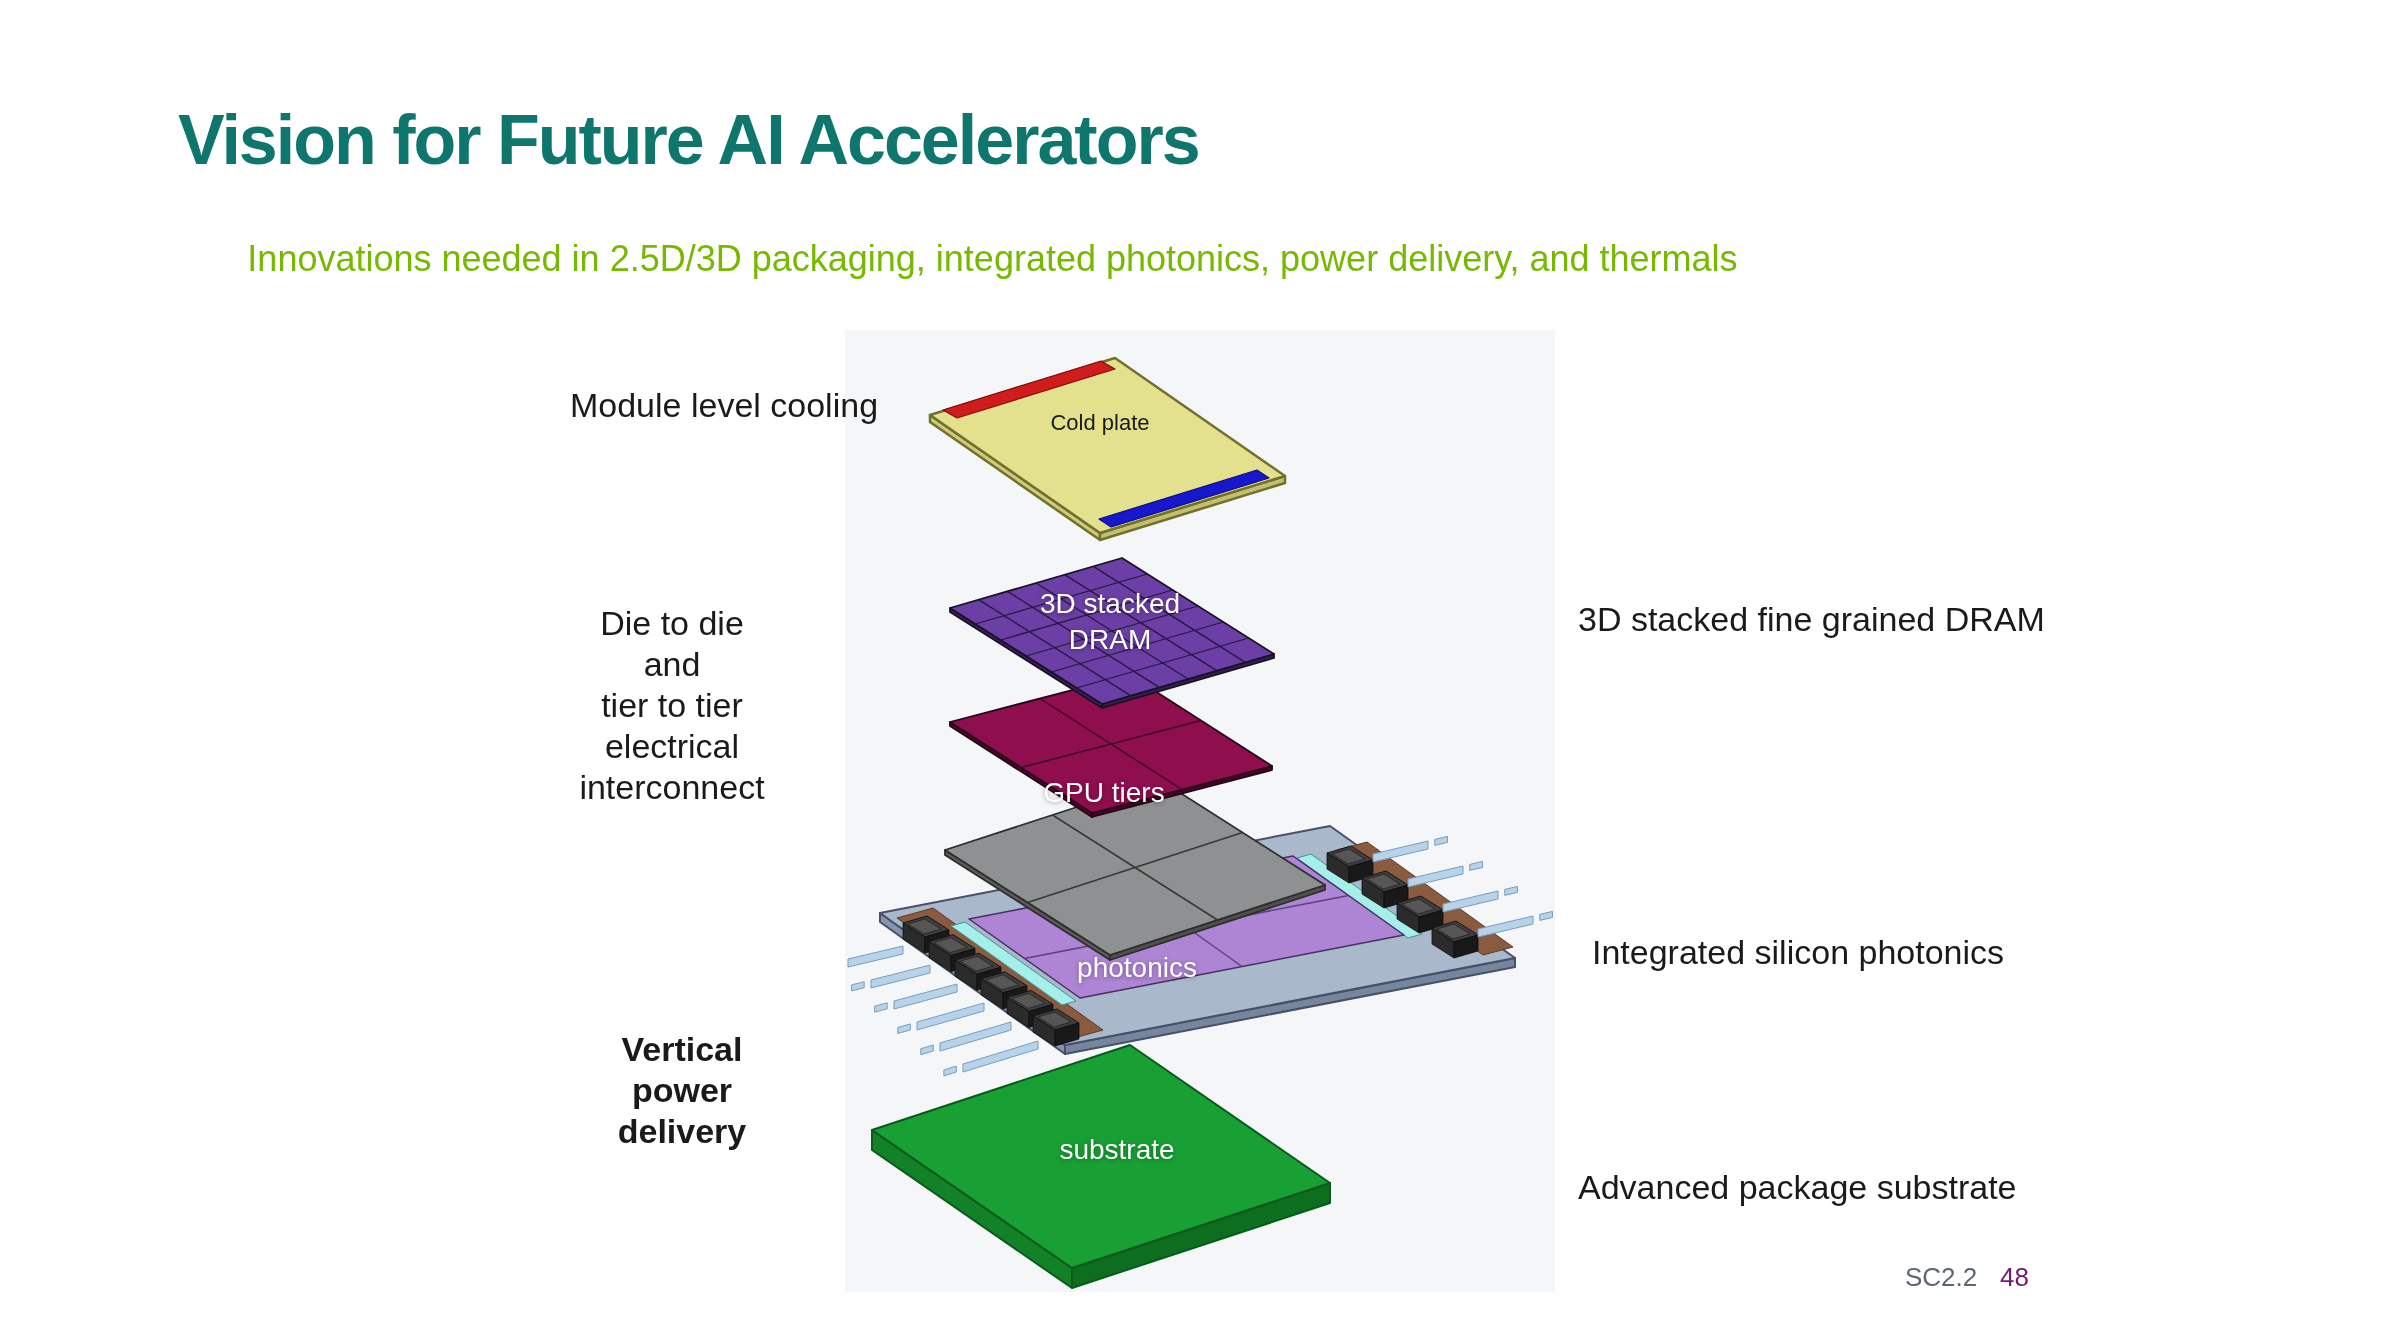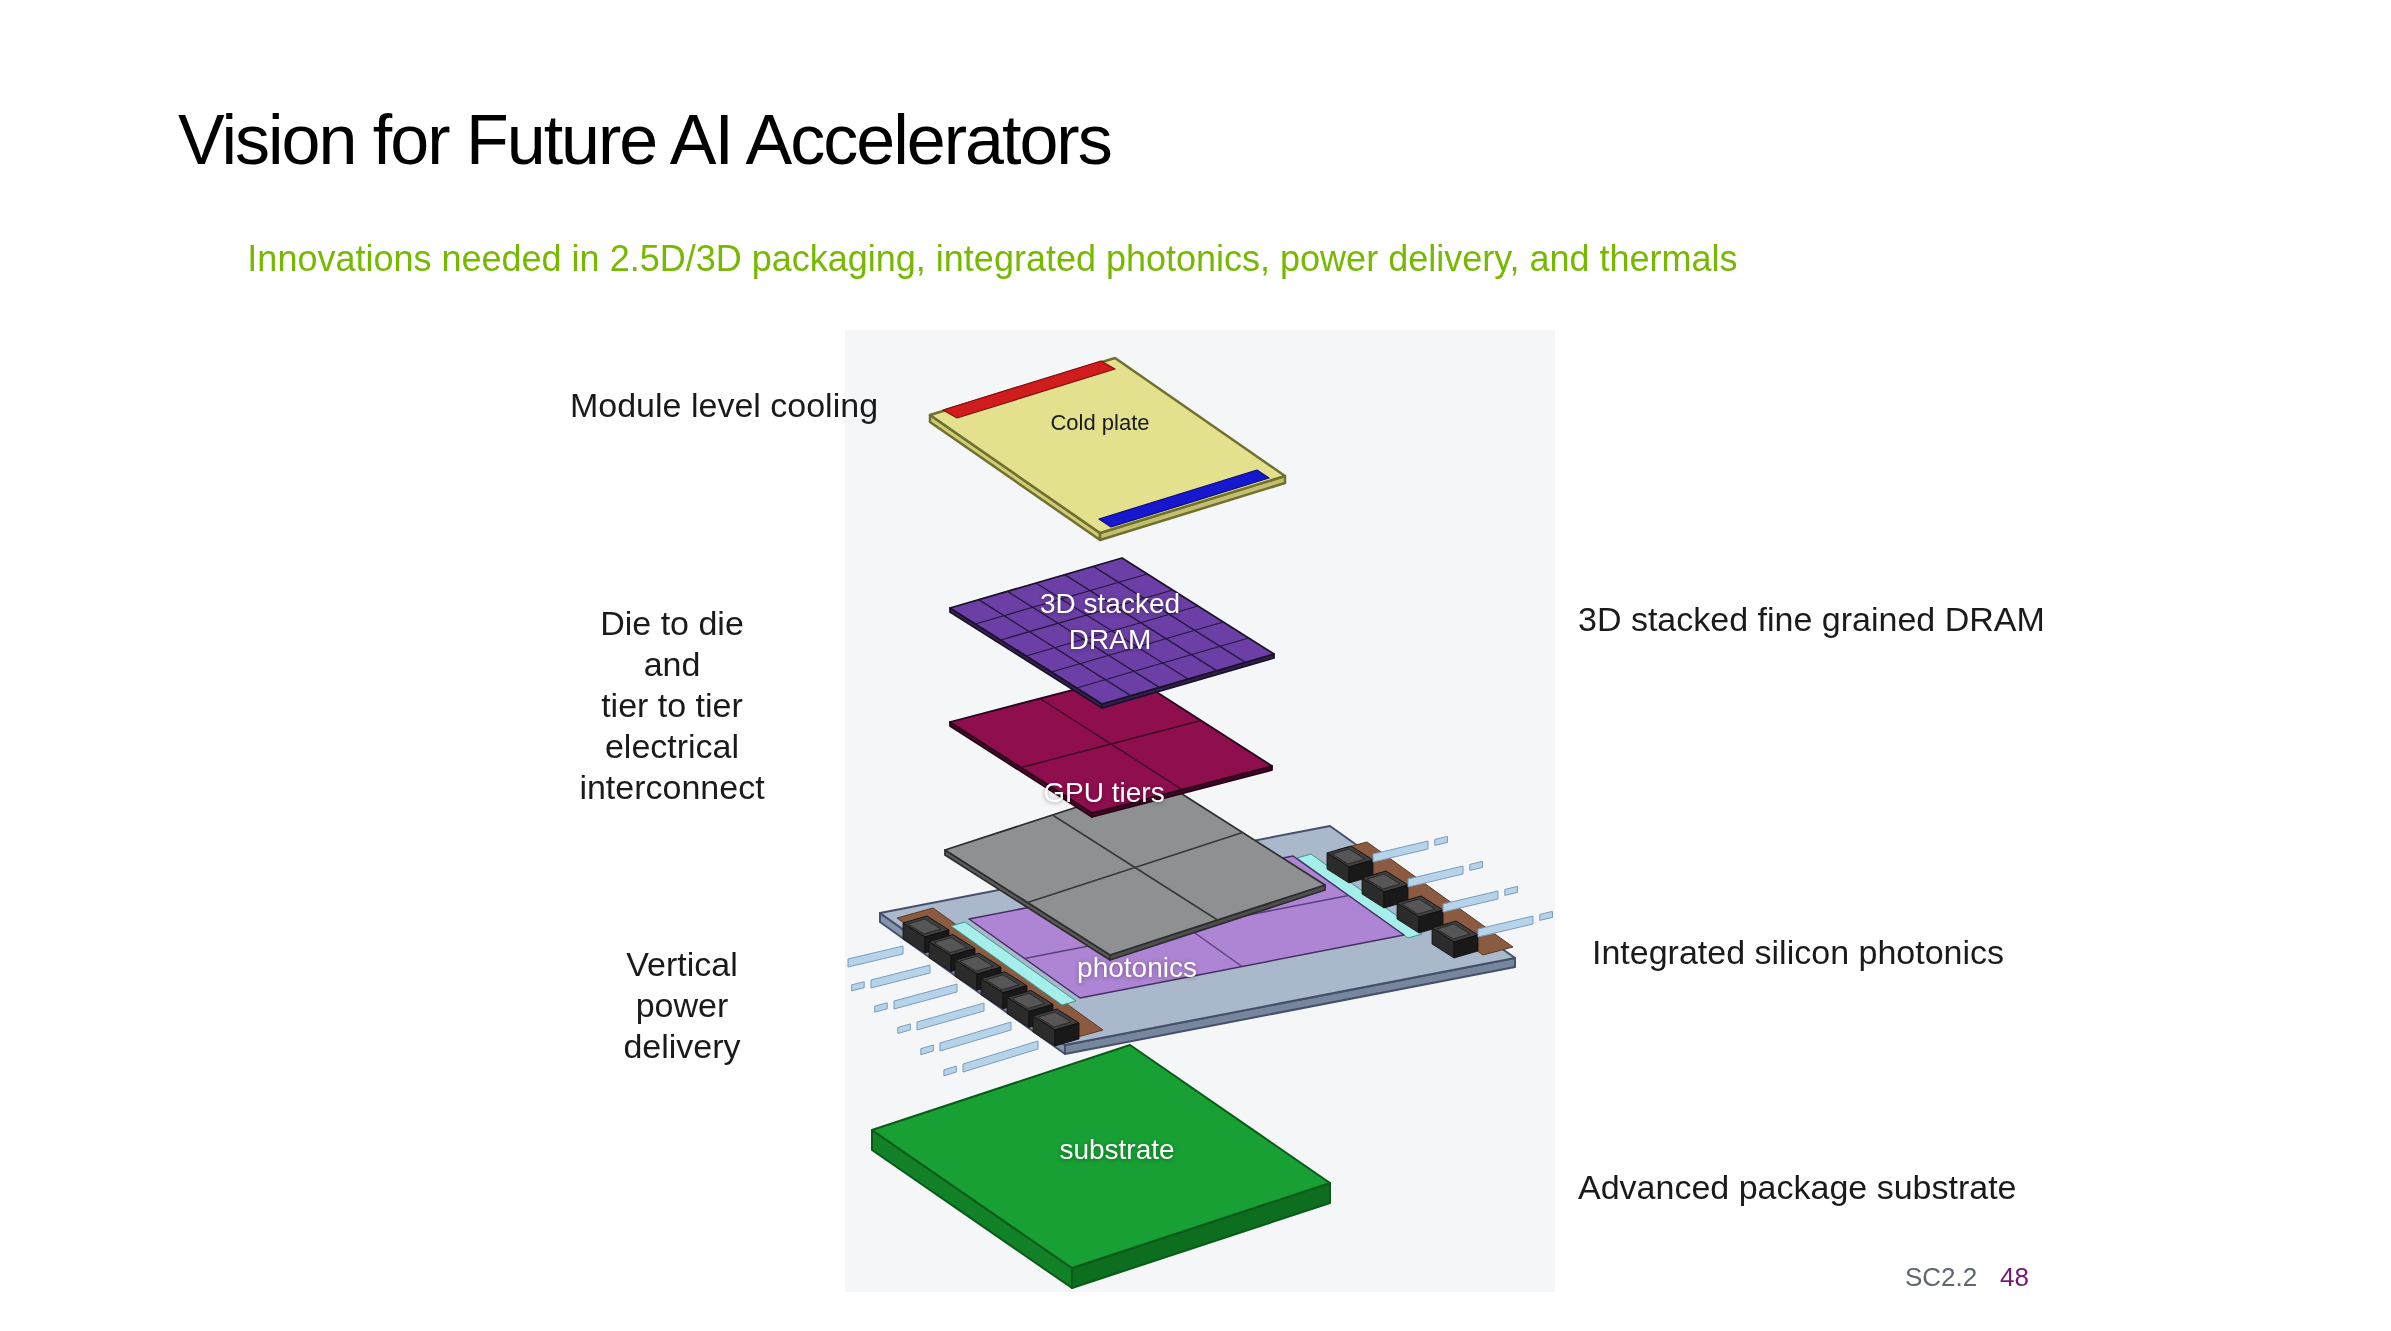--- a/index.html
+++ b/index.html
@@ -2,21 +2,21 @@
 <html><head>
 <meta charset="utf-8">
 <style>
   html,body{margin:0;padding:0;background:#ffffff;}
   body{
     position:relative;width:2391px;height:1331px;overflow:hidden;
     font-family:"Liberation Sans", sans-serif;color:#1a1a1a;
   }
   .title{
     position:absolute;left:178px;top:100px;
-    font-size:70px;font-weight:400;letter-spacing:-2px;color:#000000;
+    font-size:70px;font-weight:700;letter-spacing:-2px;color:#0f766e;
     white-space:nowrap;
   }
   .subtitle{
     position:absolute;left:0;top:238px;width:1985px;text-align:center;
     font-size:36px;font-weight:400;
   }
   .panel{
     position:absolute;left:845px;top:330px;width:710px;height:962px;
     background:#f5f6f8;
   }
@@ -178,21 +178,21 @@
 <div class="ann-left" style="left:680px;top:385px;margin-left:44px;">
   <div>Module level cooling</div>
 </div>
 <div class="ann-left" style="left:672px;top:603px;">
   <div>Die to die</div>
   <div>and</div>
   <div>tier to tier</div>
   <div>electrical</div>
   <div>interconnect</div>
 </div>
-<div class="ann-left" style="left:682px;top:944px;">
+<div class="ann-left" style="left:682px;top:1029px;font-weight:bold;">
   <div>Vertical</div>
   <div>power</div>
   <div>delivery</div>
 </div>
 
 <div class="ann-right" style="left:1578px;top:600px;">3D stacked fine grained DRAM</div>
 <div class="ann-right" style="left:1592px;top:933px;">Integrated silicon photonics</div>
 <div class="ann-right" style="left:1578px;top:1168px;">Advanced package substrate</div>
 
 <div class="footer-session">SC2.2</div>

